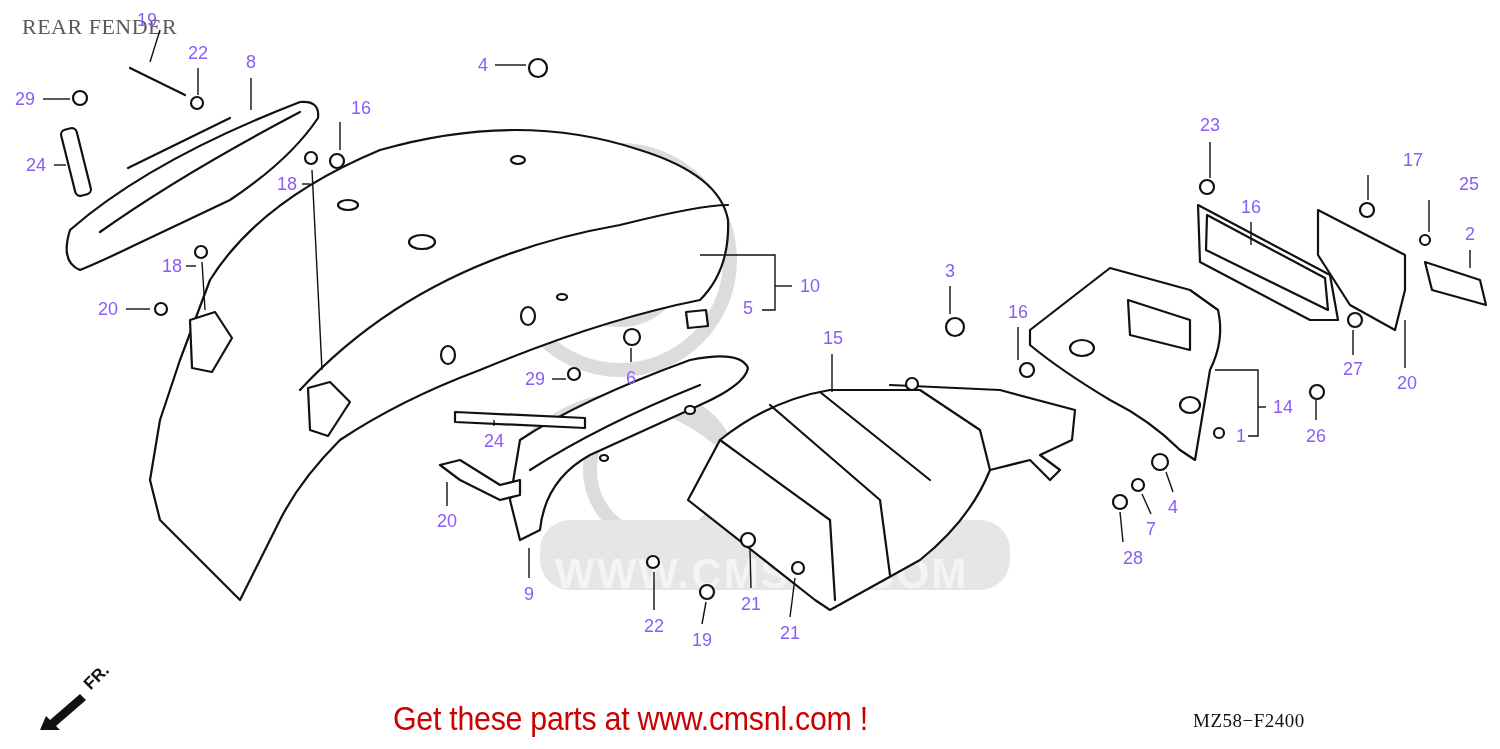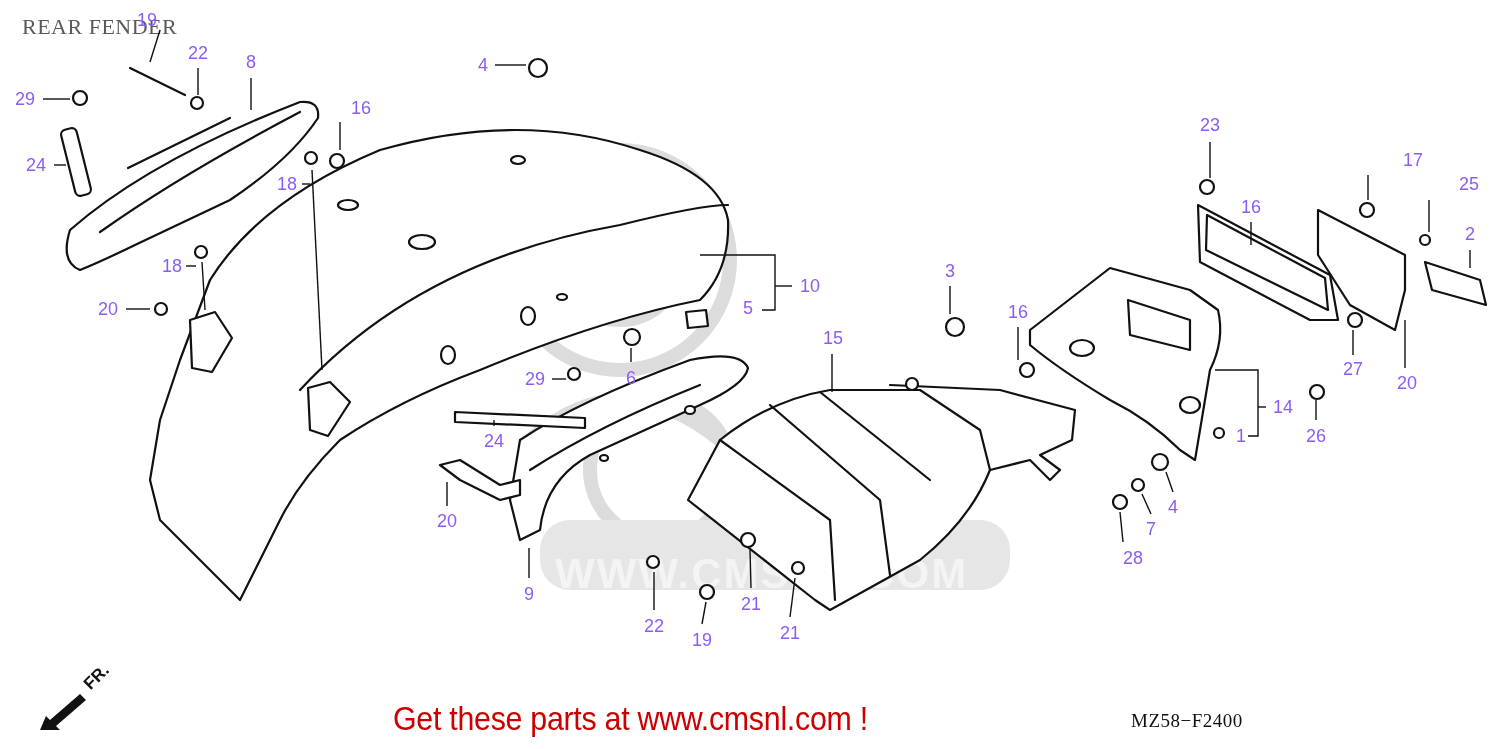--- a/index.html
+++ b/index.html
@@ -6,21 +6,21 @@
   body { width: 1500px; height: 749px; position: relative; overflow: hidden;
          font-family: "Liberation Sans", sans-serif; }
   .title { position: absolute; left: 22px; top: 14px; font-size: 22px; color: #5a5a5a;
            letter-spacing: 0.5px; font-family: Liberation Serif, serif; }
   svg.art { position: absolute; left: 0; top: 0; }
   .callout { position: absolute; font-size: 18px; color: #8b5cf6; font-family: "Liberation Sans", sans-serif;
              transform: translate(-50%, -50%); line-height: 1; white-space: nowrap; cursor: pointer; }
   .promo { position: absolute; left: 393px; top: 700px; font-size: 33px; color: #cc0000;
            font-family: "Liberation Sans Narrow", "Liberation Sans", sans-serif; letter-spacing: -0.3px;
            transform: scaleX(0.92); transform-origin: left top; cursor: pointer; }
-  .code { position: absolute; left: 1131px; top: 710px; font-size: 19px; color: #111;
+  .code { position: absolute; left: 1193px; top: 710px; font-size: 19px; color: #111;
           font-family: "Liberation Serif", serif; letter-spacing: 0.5px; }
   .fr { position: absolute; left: 36px; top: 676px; width: 100px; height: 60px; }
   .watermark { position: absolute; left: 430px; top: 110px; width: 600px; height: 500px; pointer-events: none; }
 </style>
 </head>
 <body>
 
 <div class="title">REAR FENDER</div>
 
 <svg class="watermark" viewBox="0 0 600 500">

